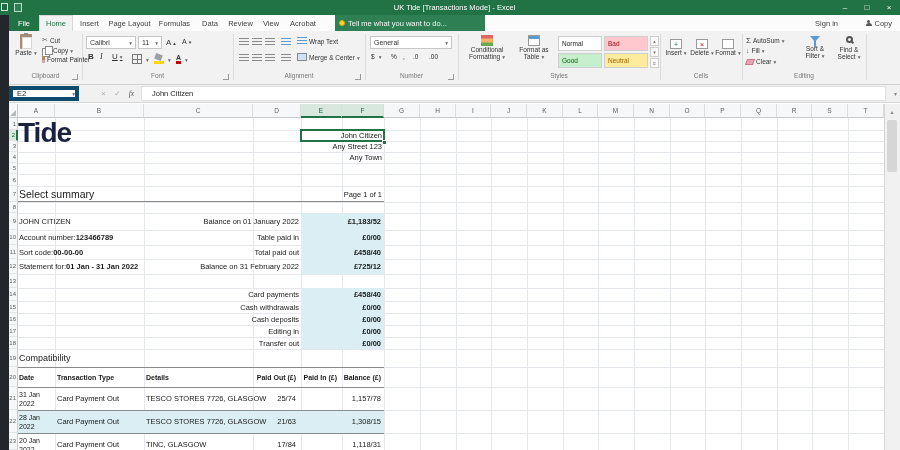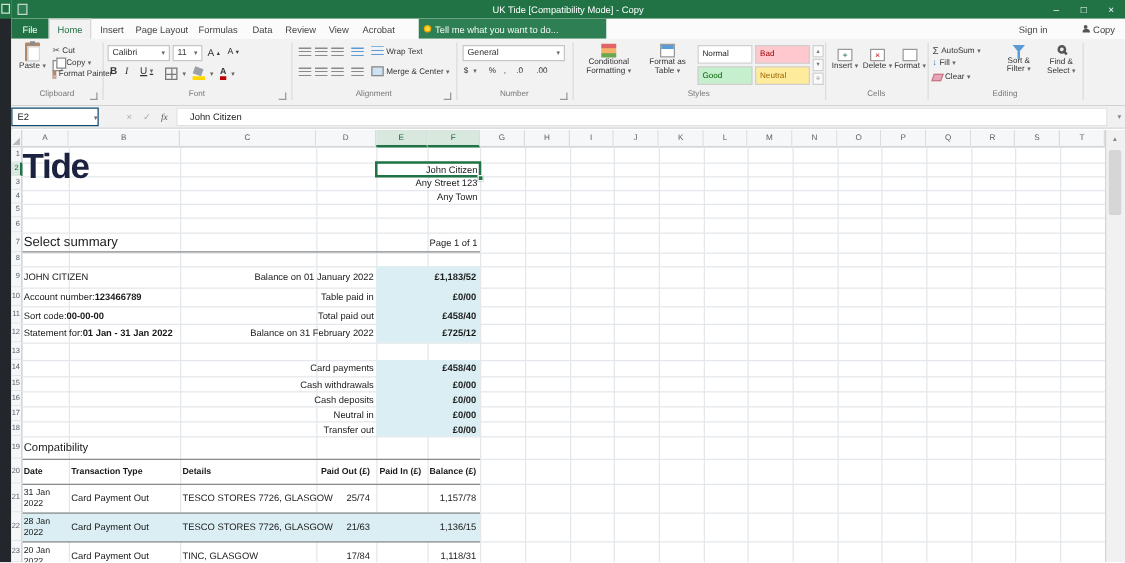--- a/index.html
+++ b/index.html
@@ -64,21 +64,21 @@
   .cells-icon{position:relative;width:12px;height:10px;border:1px solid #999;background:#fff;font-size:7px;display:flex;align-items:center;justify-content:center}
   .eraser{width:8px;height:6px;background:#e7a6b7;border:1px solid #c78;transform:skewX(-20deg)}
   .funnel{width:0;height:0;border-left:5px solid transparent;border-right:5px solid transparent;border-top:6px solid #5b9bd5;position:relative}
   .funnel::after{content:"";position:absolute;left:-1px;top:-1px;width:2px;height:6px;background:#5b9bd5}
   .magnifier{width:7px;height:7px;border:2px solid #555;border-radius:50%;position:relative}
   .magnifier::after{content:"";position:absolute;width:4px;height:2px;background:#555;transform:rotate(45deg);right:-3px;bottom:-2px}
   .sum{font-size:8px;color:#444}
   .fillarrow{font-size:7px;color:#2e75b6}
   
   .fbar{position:absolute;left:9px;top:85px;width:891px;height:18px;background:#f1f1f1;border-bottom:1px solid #d7d7d7}
-  .namebox{position:absolute;left:0;top:1px;width:70px;height:15px;background:#fff;border:1px solid #0c4a6e;font-size:7.5px;color:#222;display:flex;align-items:center;padding-left:4px;justify-content:space-between}
+  .namebox{position:absolute;left:0;top:1px;width:70px;height:15px;background:#fff;border:4px solid #0c4a6e;font-size:7.5px;color:#222;display:flex;align-items:center;padding-left:4px;justify-content:space-between}
   .fbtn{position:absolute;top:1px;width:13px;height:15px;display:flex;align-items:center;justify-content:center;font-size:7.5px;color:#aaa}
   .fx{font-family:"Liberation Serif",serif;font-style:italic;color:#555}
   .finput{position:absolute;left:132px;top:1px;right:14px;height:15px;background:#fff;border:1px solid #e0e0e0;font-size:7.5px;color:#222;display:flex;align-items:center;padding-left:10px}
   .fexpand{position:absolute;right:3px;top:5px;font-size:6px;color:#888}
   
   .corner{position:absolute;left:9px;top:104px;width:9px;height:14px;background:#f6f7f8;border-right:1px solid #c8cbce;border-bottom:1px solid #c8cbce}
   .corner-tri{position:absolute;right:1px;bottom:1px;width:0;height:0;border-bottom:6px solid #b6babf;border-left:6px solid transparent}
   .ch{position:absolute;top:104px;height:14px;background:#f6f7f8;border-right:1px solid #dadde0;border-bottom:1px solid #c8cbce;font-size:6.5px;color:#5a5f66;display:flex;align-items:center;justify-content:center}
   .ch.sel{background:#d8e8df;color:#17613c;border-bottom:2px solid #217346}
   .rh{position:absolute;left:9px;width:9px;background:#f6f7f8;border-right:1px solid #c8cbce;border-bottom:1px solid #e2e5e8;font-size:6px;color:#5a5f66;display:flex;align-items:center;justify-content:flex-end;padding-right:1px}
@@ -105,21 +105,21 @@
 
 <div class="screen">
 
   <div class="strip">
     <div class="strip-top"></div>
     <div class="excel-tile"></div>
   </div>
 
   <div class="titlebar">
     <div class="qat-icon"></div>
-    <div class="title">UK Tide  [Compatibility Mode] - Copy</div>
+    <div class="title">UK Tide  [Transactions Mode] - Excel</div>
     <div class="winctl" style="right:44px">–</div>
     <div class="winctl" style="right:22px">□</div>
     <div class="winctl" style="right:0">×</div>
   </div>
 
   <div class="tabrow">
     <div class="filetab">File</div>
     <div class="tab active" style="left:30px;width:34px">Home</div>
     <div class="tab" style="left:64px;width:33px">Insert</div>
     <div class="tab" style="left:97px;width:47px">Page Layout</div>
@@ -461,21 +461,21 @@
     </div>
   <div class="cell r" style="left:150px;top:259px;width:149px;height:15px">Balance on 31 February 2022</div>
   <div class="cell r b" style="left:301px;top:259px;width:80px;height:15px">£725/12</div>
 
   <div class="cell r" style="left:150px;top:288px;width:149px;height:13px">Card payments</div>
   <div class="cell r b" style="left:301px;top:288px;width:80px;height:13px">£458/40</div>
   <div class="cell r" style="left:150px;top:301px;width:149px;height:12px">Cash withdrawals</div>
   <div class="cell r b" style="left:301px;top:301px;width:80px;height:12px">£0/00</div>
   <div class="cell r" style="left:150px;top:313px;width:149px;height:12px">Cash deposits</div>
   <div class="cell r b" style="left:301px;top:313px;width:80px;height:12px">£0/00</div>
-  <div class="cell r" style="left:150px;top:325px;width:149px;height:12px">Neutral in</div>
+  <div class="cell r" style="left:150px;top:325px;width:149px;height:12px">Editing in</div>
   <div class="cell r b" style="left:301px;top:325px;width:80px;height:12px">£0/00</div>
   <div class="cell r" style="left:150px;top:337px;width:149px;height:12px">Transfer out</div>
   <div class="cell r b" style="left:301px;top:337px;width:80px;height:12px">£0/00</div>
 
   <div class="cell" style="left:19px;top:349px;height:18px;font-size:9px">Compatibility</div>
 
   <div class="cell b" style="left:19px;top:367px;height:20px;font-size:7px">Date</div>
   <div class="cell b" style="left:57px;top:367px;height:20px;font-size:7px">Transaction Type</div>
   <div class="cell b" style="left:146px;top:367px;height:20px;font-size:7px">Details</div>
   <div class="cell b r" style="left:240px;top:367px;width:56px;height:20px;font-size:7px">Paid Out (£)</div>
@@ -487,21 +487,21 @@
   <div class="cell" style="left:146px;top:387px;height:23px">TESCO STORES 7726, GLASGOW</div>
   <div class="cell r" style="left:240px;top:387px;width:56px;height:23px">25/74</div>
   <div class="cell r" style="left:290px;top:387px;width:47px;height:23px"></div>
   <div class="cell r" style="left:335px;top:387px;width:46px;height:23px">1,157/78</div>
 
   <div class="cell wrapcell" style="left:19px;top:410px;width:32px;height:23px;font-size:7px">28 Jan 2022</div>
   <div class="cell" style="left:57px;top:410px;height:23px">Card Payment Out</div>
   <div class="cell" style="left:146px;top:410px;height:23px">TESCO STORES 7726, GLASGOW</div>
   <div class="cell r" style="left:240px;top:410px;width:56px;height:23px">21/63</div>
   <div class="cell r" style="left:290px;top:410px;width:47px;height:23px"></div>
-  <div class="cell r" style="left:335px;top:410px;width:46px;height:23px">1,136/15</div>
+  <div class="cell r" style="left:335px;top:410px;width:46px;height:23px">1,308/15</div>
 
   <div class="cell wrapcell" style="left:19px;top:433px;width:32px;height:23px;font-size:7px">20 Jan 2022</div>
   <div class="cell" style="left:57px;top:433px;height:23px">Card Payment Out</div>
   <div class="cell" style="left:146px;top:433px;height:23px">TINC, GLASGOW</div>
   <div class="cell r" style="left:240px;top:433px;width:56px;height:23px">17/84</div>
   <div class="cell r" style="left:290px;top:433px;width:47px;height:23px"></div>
   <div class="cell r" style="left:335px;top:433px;width:46px;height:23px">1,118/31</div>
 
   <div class="sel-border"></div>
   <div class="sel-handle"></div>

